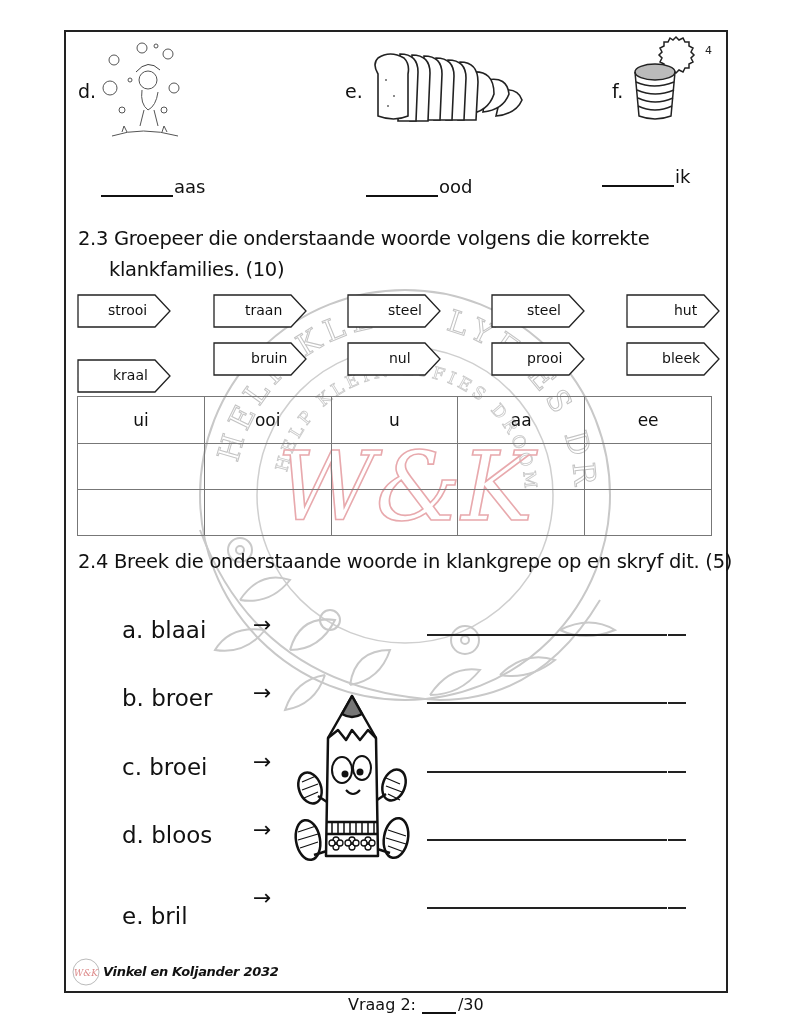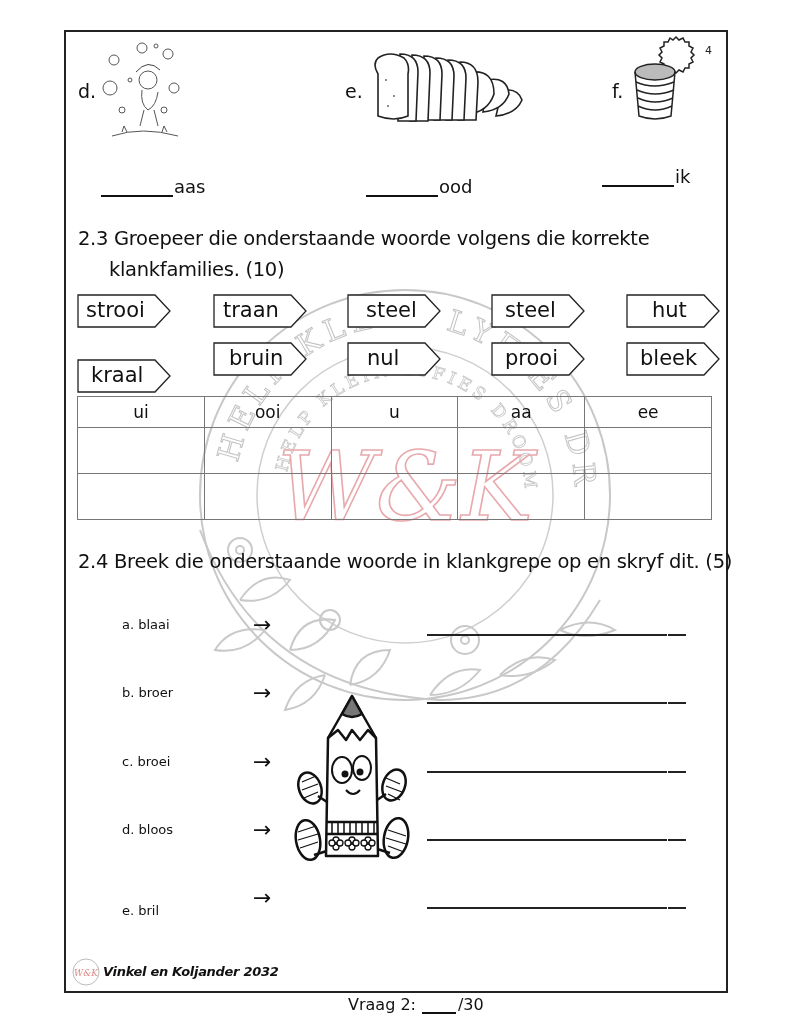--- a/index.html
+++ b/index.html
@@ -21,36 +21,37 @@
 
   .pic-label { font-size: 19px; }
 
   .blank-word { font-size: 18px; display: flex; align-items: flex-end; }
   .blank-word .blank { display: inline-block; border-bottom: 2px solid #111; height: 18px; margin-right: 1px; }
 
   .question { font-size: 19.5px; line-height: 32px; letter-spacing: -0.3px; }
 
   .tag {
     position: absolute; height: 32px; display: flex; align-items: center;
-    font-size: 21px;
+    font-size: 14px;
+    padding-left: 22px;
   }
   .tag svg { position: absolute; left: 0; top: 0; }
   .tag span { position: relative; z-index: 1; }
 
   table.families {
     position: absolute; left: 77px; top: 396px; width: 635px;
     border-collapse: collapse; table-layout: fixed;
   }
   table.families th, table.families td {
     border: 1px solid #777; font-weight: normal; text-align: center; font-size: 17px;
   }
-  table.families th { height: 31px; }
+  table.families th { height: 47px; }
   table.families td { height: 46px; }
 
-  .item-word { font-size: 13px; }
+  .item-word { font-size: 23px; }
   .arrow { font-size: 22px; }
   .answer-line { position: absolute; height: 2px; background: #222; }
 
   .footer-brand { font-size: 13px; font-family: "DejaVu Sans", sans-serif; font-weight: bold; font-style: italic; letter-spacing: -0.3px; }
   .footer-score { font-size: 16px; display: flex; align-items: flex-end; margin-top: 37px; }
   .footer-score .blank { display: inline-block; width: 34px; border-bottom: 2px solid #111; height: 18px; margin: 0 2px 0 6px; }
 </style>
 </head>
 <body>
 

